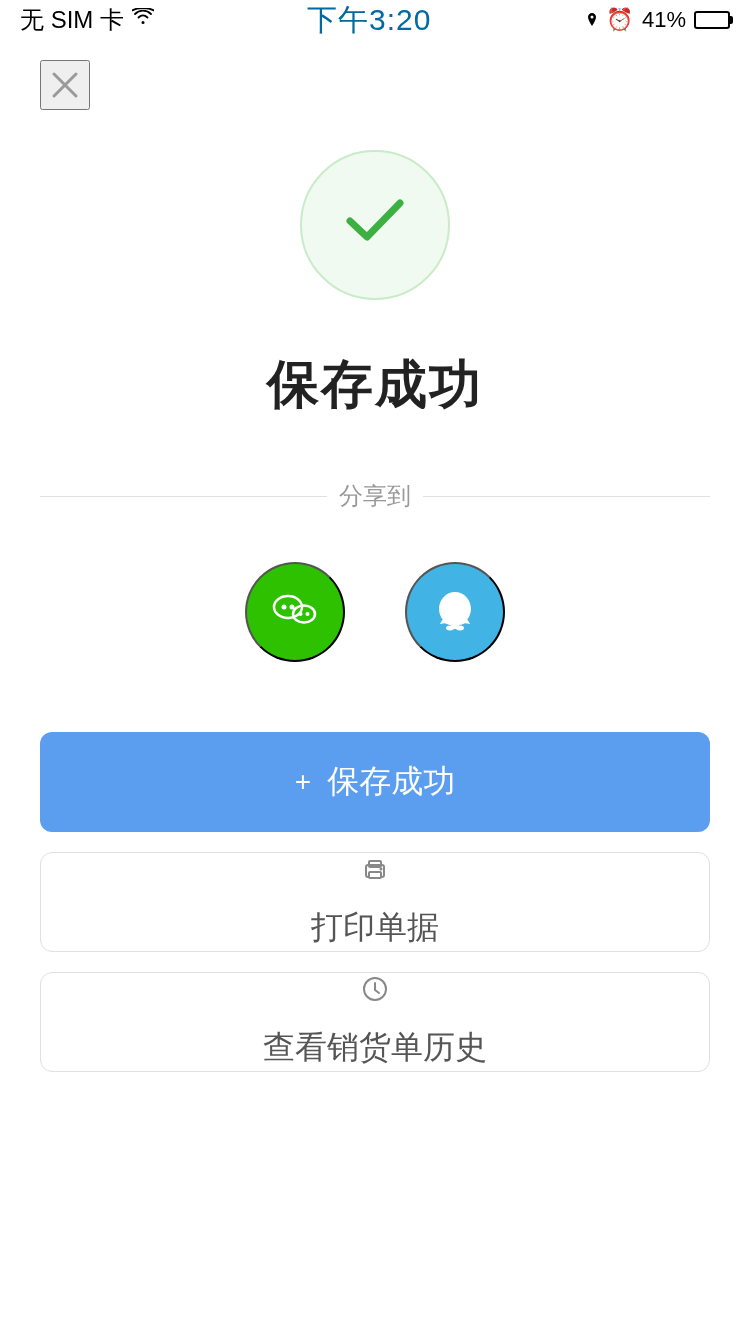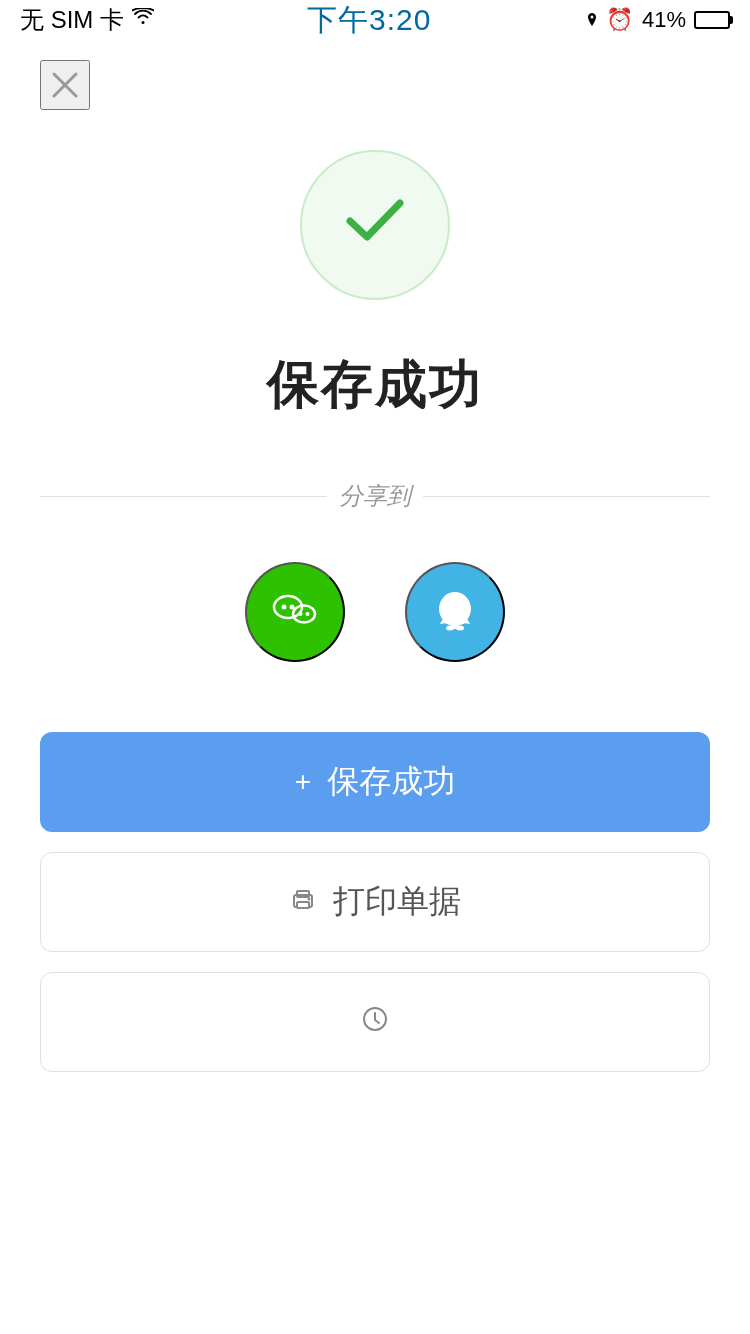--- a/index.html
+++ b/index.html
@@ -143,21 +143,20 @@
       letter-spacing: 2px;
     }
 
     
     .share-divider {
       width: 100%;
       display: flex;
       align-items: center;
       gap: 12px;
       margin-bottom: 50px;
-      font-style: italic;
     }
 
     .divider-line {
       flex: 1;
       height: 1px;
       background: #e0e0e0;
     }
 
     .share-label {
       font-size: 24px;
@@ -214,20 +213,21 @@
     .btn-primary {
       background: #5b9ef0;
       color: #fff;
       border: none;
     }
 
     .btn-secondary {
       background: #fff;
       color: #555;
       border: 1px solid #e0e0e0;
+      flex-direction: column;
     }
 
     .btn-icon {
       font-size: 28px;
     }
   </style>
 </head>
 <body>
 
 <div class="status-bar">
@@ -326,16 +326,17 @@
       <span>打印单据</span>
     </button>
 
     <button class="action-btn btn-secondary">
       <span class="btn-icon">
         <svg width="28" height="28" viewBox="0 0 28 28" fill="none">
           <circle cx="14" cy="14" r="11" stroke="#888" stroke-width="2" fill="none"></circle>
           <path d="M14 8v7l4 3" stroke="#888" stroke-width="2" stroke-linecap="round"></path>
         </svg>
       </span>
+      <span>查看销货单历史</span>
     </button>
 
   </div>
 </div>
 
 </body></html>

